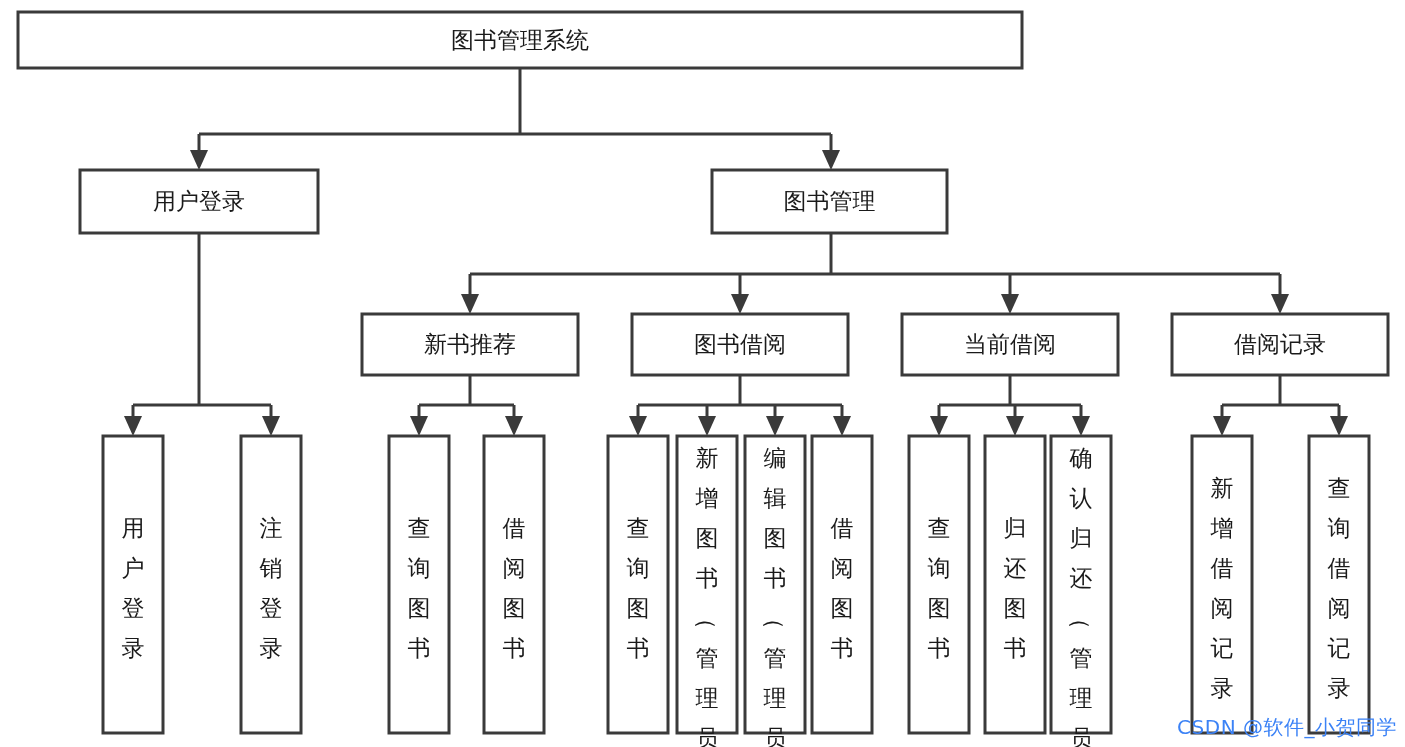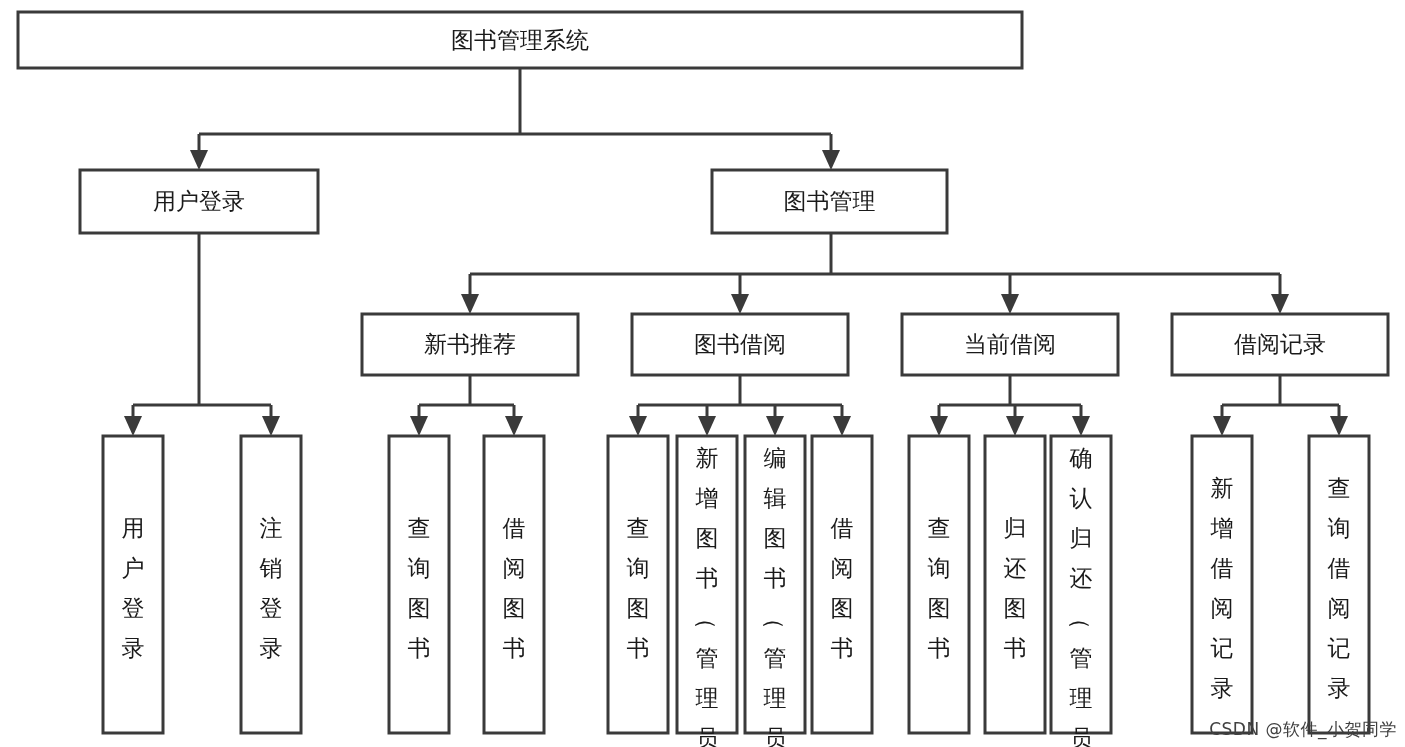--- a/index.html
+++ b/index.html
@@ -52,22 +52,22 @@
     font-family: "DejaVu Sans", "Liberation Sans", sans-serif;
     font-size: 23px;
     fill: #1a1a1a;
     text-anchor: middle;
   }
   .watermark {
     position: absolute;
     right: 8px;
     bottom: 6px;
     font-family: "DejaVu Sans", "Liberation Sans", sans-serif;
-    font-size: 17px;
-    color: #404040;
+    font-size: 20px;
+    color: #3b82f6;
     letter-spacing: 0.5px;
     white-space: nowrap;
     user-select: none;
   }
 </style>
 </head>
 <body>
 
 <div id="diagram-root">
 

